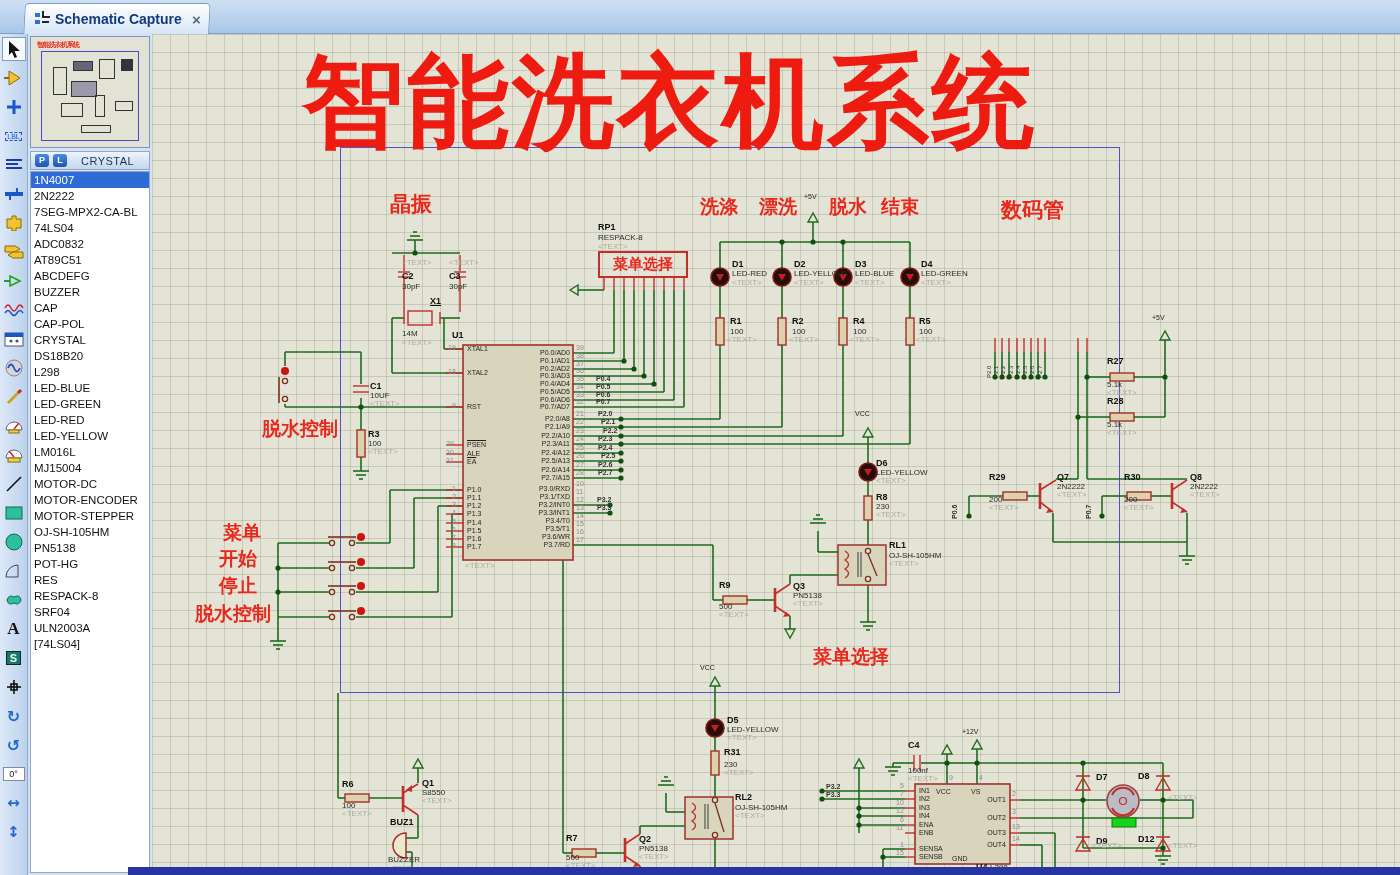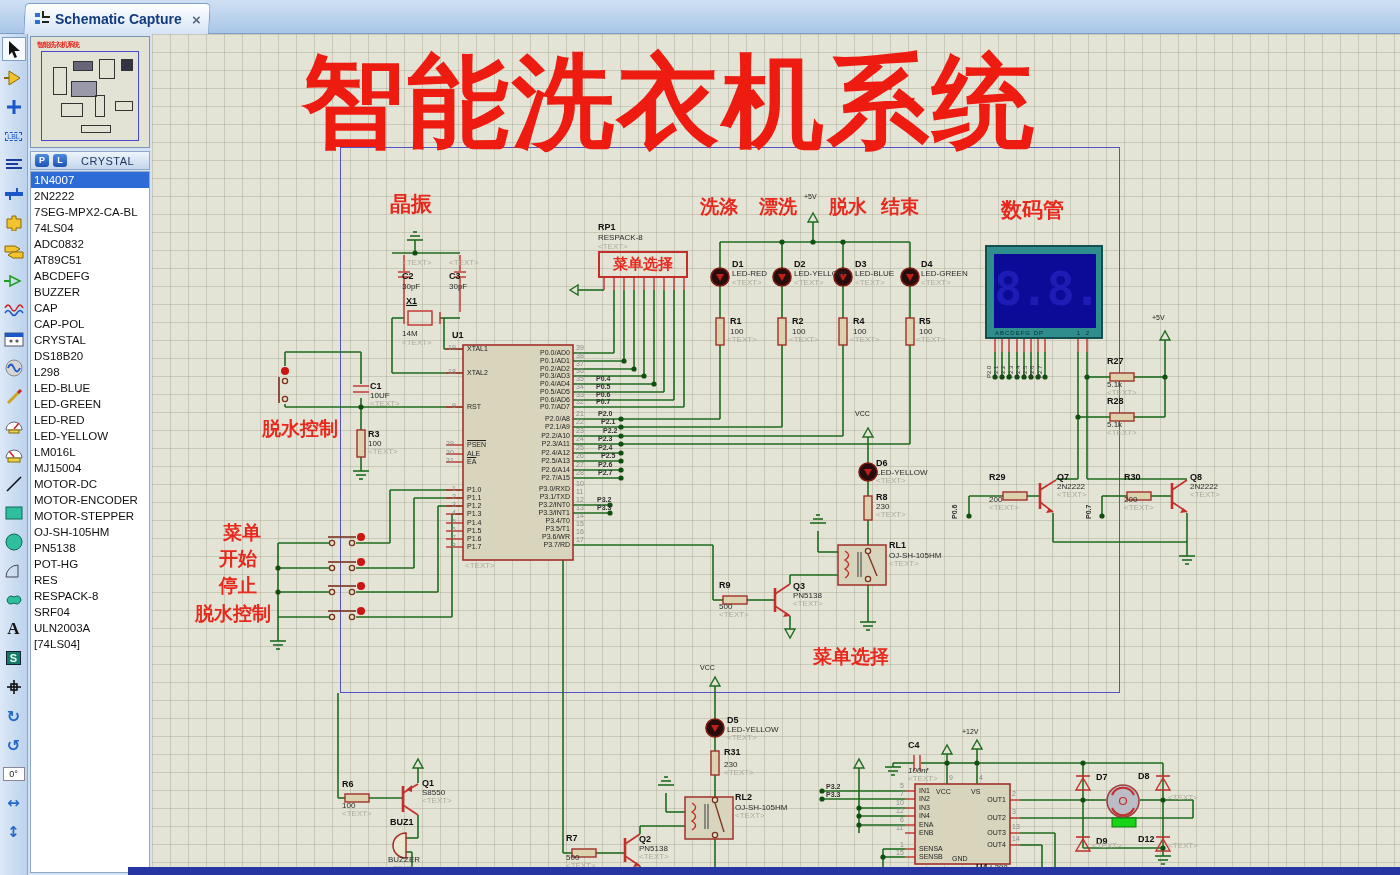--- a/index.html
+++ b/index.html
@@ -724,25 +724,20 @@
           <circle cx="947" cy="763" r="2.6" fill="#104f10" stroke="none" stroke-width="1.3"></circle>
           <circle cx="977" cy="763" r="2.6" fill="#104f10" stroke="none" stroke-width="1.3"></circle>
           <circle cx="1083" cy="763" r="2.6" fill="#104f10" stroke="none" stroke-width="1.3"></circle>
           <circle cx="1083" cy="800" r="2.6" fill="#104f10" stroke="none" stroke-width="1.3"></circle>
           <circle cx="1163" cy="800" r="2.6" fill="#104f10" stroke="none" stroke-width="1.3"></circle>
           <circle cx="1163" cy="848" r="2.6" fill="#104f10" stroke="none" stroke-width="1.3"></circle>
         </svg>
       <div id="pullupbox">
         <span>菜单选择</span>
       </div>
-      <div id="seg7">
-        <div class="screen">8.8.</div>
-        <div class="letters">ABCDEFG  DP</div>
-        <div class="digits">1 2</div>
-      </div>
       <div id="labels">
           <span class="lb lb-sec2" style="left: 390px; top: 194px; text-align: center;">晶振</span>
           <span class="lb lb-sec" style="left: 700px; top: 197px;">洗涤</span>
           <span class="lb lb-sec" style="left: 759px; top: 197px;">漂洗</span>
           <span class="lb lb-sec" style="left: 829px; top: 197px;">脱水</span>
           <span class="lb lb-sec" style="left: 881px; top: 197px;">结束</span>
           <span class="lb lb-sec2" style="left: 1001px; top: 200px;">数码管</span>
           <span class="lb lb-sec" style="left: 262px; top: 419px;">脱水控制</span>
           <span class="lb lb-sec" style="left: 223px; top: 523px;">菜单</span>
           <span class="lb lb-sec" style="left: 219px; top: 549px;">开始</span>
@@ -753,21 +748,21 @@
           <span class="lb lb-pw" style="left: 855px; top: 410px;">VCC</span>
           <span class="lb lb-pw" style="left: 1152px; top: 314px;">+5V</span>
           <span class="lb lb-pw" style="left: 700px; top: 664px;">VCC</span>
           <span class="lb lb-pw" style="left: 962px; top: 728px;">+12V</span>
           <span class="lb lb-txt" style="left: 402px; top: 259px;">&lt;TEXT&gt;</span>
           <span class="lb lb-txt" style="left: 449px; top: 259px;">&lt;TEXT&gt;</span>
           <span class="lb lb-ref" style="left: 402px; top: 272px;">C2</span>
           <span class="lb lb-val" style="left: 402px; top: 283px;">30pF</span>
           <span class="lb lb-ref" style="left: 449px; top: 272px;">C3</span>
           <span class="lb lb-val" style="left: 449px; top: 283px;">30pF</span>
-          <span class="lb lb-ref" style="left: 406px; top: 297px; text-decoration: underline;">X1</span>
+          <span class="lb lb-ref" style="left: 430px; top: 297px; text-decoration: underline;">X1</span>
           <span class="lb lb-val" style="left: 402px; top: 330px;">14M</span>
           <span class="lb lb-txt" style="left: 402px; top: 339px;">&lt;TEXT&gt;</span>
           <span class="lb lb-ref" style="left: 370px; top: 382px;">C1</span>
           <span class="lb lb-val" style="left: 370px; top: 392px;">10UF</span>
           <span class="lb lb-txt" style="left: 370px; top: 400px;">&lt;TEXT&gt;</span>
           <span class="lb lb-ref" style="left: 368px; top: 430px;">R3</span>
           <span class="lb lb-val" style="left: 368px; top: 440px;">100</span>
           <span class="lb lb-txt" style="left: 368px; top: 448px;">&lt;TEXT&gt;</span>
           <span class="lb lb-ref" style="left: 452px; top: 331px;">U1</span>
           <span class="lb lb-txt" style="left: 465px; top: 562px;">&lt;TEXT&gt;</span>
@@ -951,21 +946,21 @@
           <span class="lb lb-txt" style="left: 735px; top: 812px;">&lt;TEXT&gt;</span>
           <span class="lb lb-ref" style="left: 639px; top: 835px;">Q2</span>
           <span class="lb lb-val" style="left: 639px; top: 845px;">PN5138</span>
           <span class="lb lb-txt" style="left: 639px; top: 853px;">&lt;TEXT&gt;</span>
           <span class="lb lb-ref" style="left: 566px; top: 834px;">R7</span>
           <span class="lb lb-val" style="left: 566px; top: 854px;">500</span>
           <span class="lb lb-txt" style="left: 566px; top: 862px;">&lt;TEXT&gt;</span>
           <span class="lb lb-net" style="left: 826px; top: 783px;">P3.2</span>
           <span class="lb lb-net" style="left: 826px; top: 791px;">P3.3</span>
           <span class="lb lb-ref" style="left: 908px; top: 741px;">C4</span>
-          <span class="lb lb-val" style="left: 908px; top: 767px; font-style: italic;">100nf</span>
+          <span class="lb lb-val" style="left: 908px; top: 767px;">100nf</span>
           <span class="lb lb-txt" style="left: 908px; top: 775px;">&lt;TEXT&gt;</span>
           <span class="lb lb-pn" style="left: 900px; top: 782px;">5</span>
           <span class="lb lb-pn" style="left: 900px; top: 790px;">7</span>
           <span class="lb lb-pn" style="left: 896px; top: 799px;">10</span>
           <span class="lb lb-pn" style="left: 896px; top: 807px;">12</span>
           <span class="lb lb-pn" style="left: 900px; top: 816px;">6</span>
           <span class="lb lb-pn" style="left: 896px; top: 824px;">11</span>
           <span class="lb lb-pn" style="left: 900px; top: 841px;">1</span>
           <span class="lb lb-pn" style="left: 896px; top: 849px;">15</span>
           <span class="lb lb-pn" style="left: 949px; top: 774px;">9</span>

